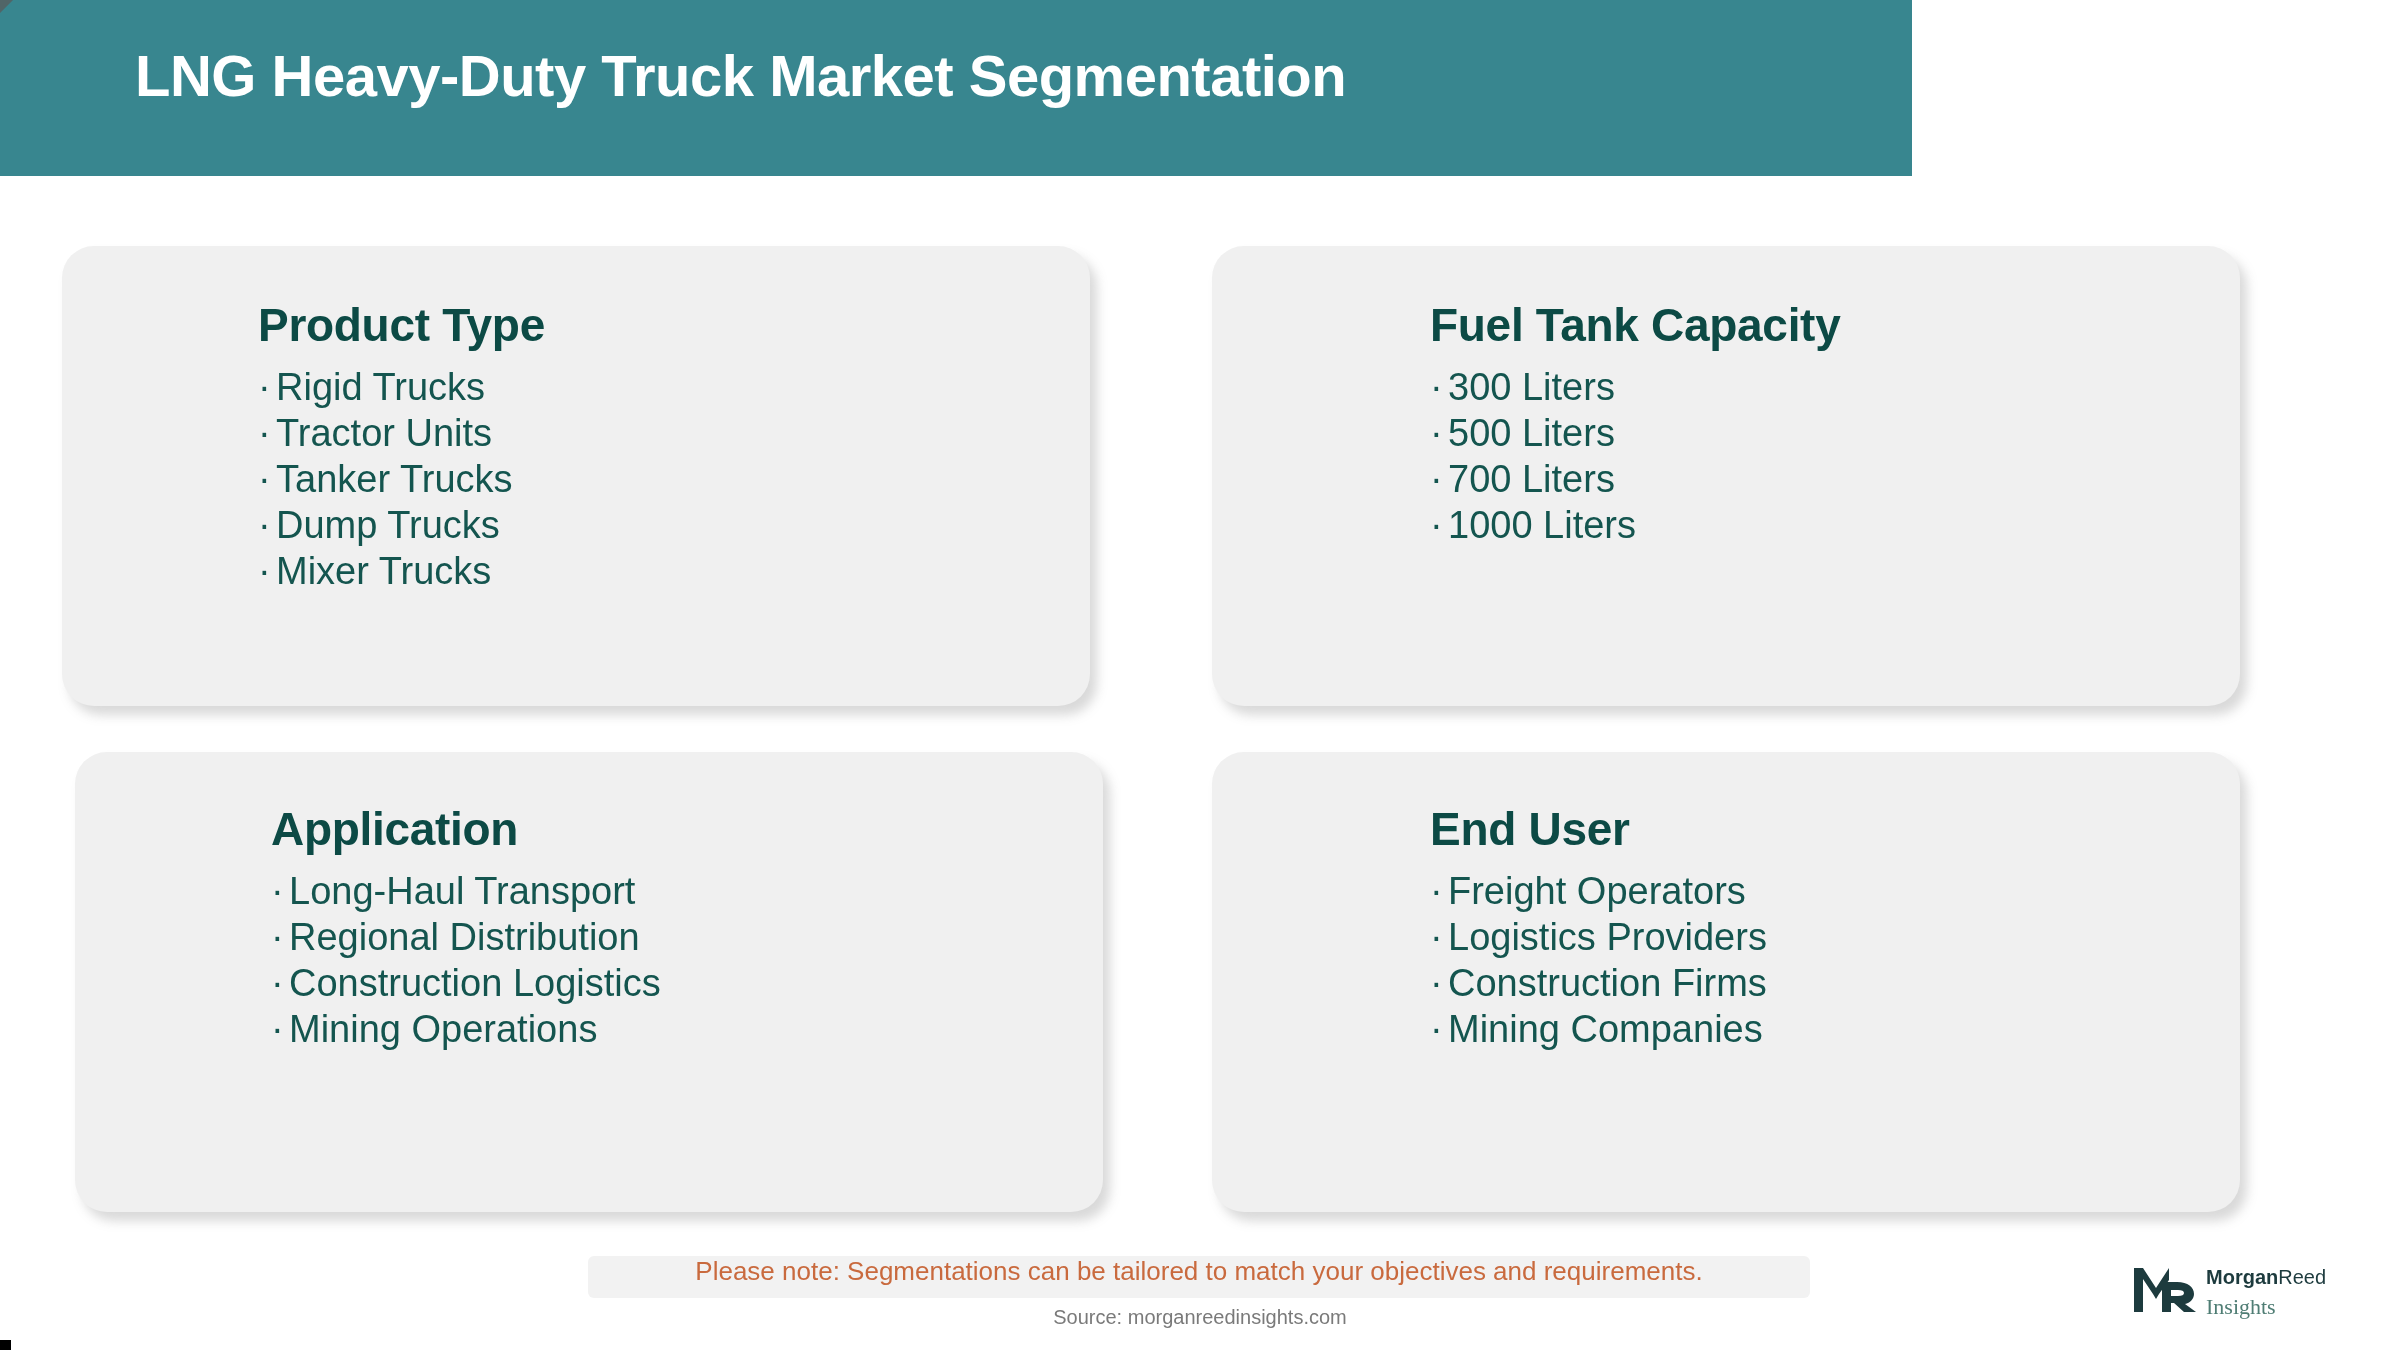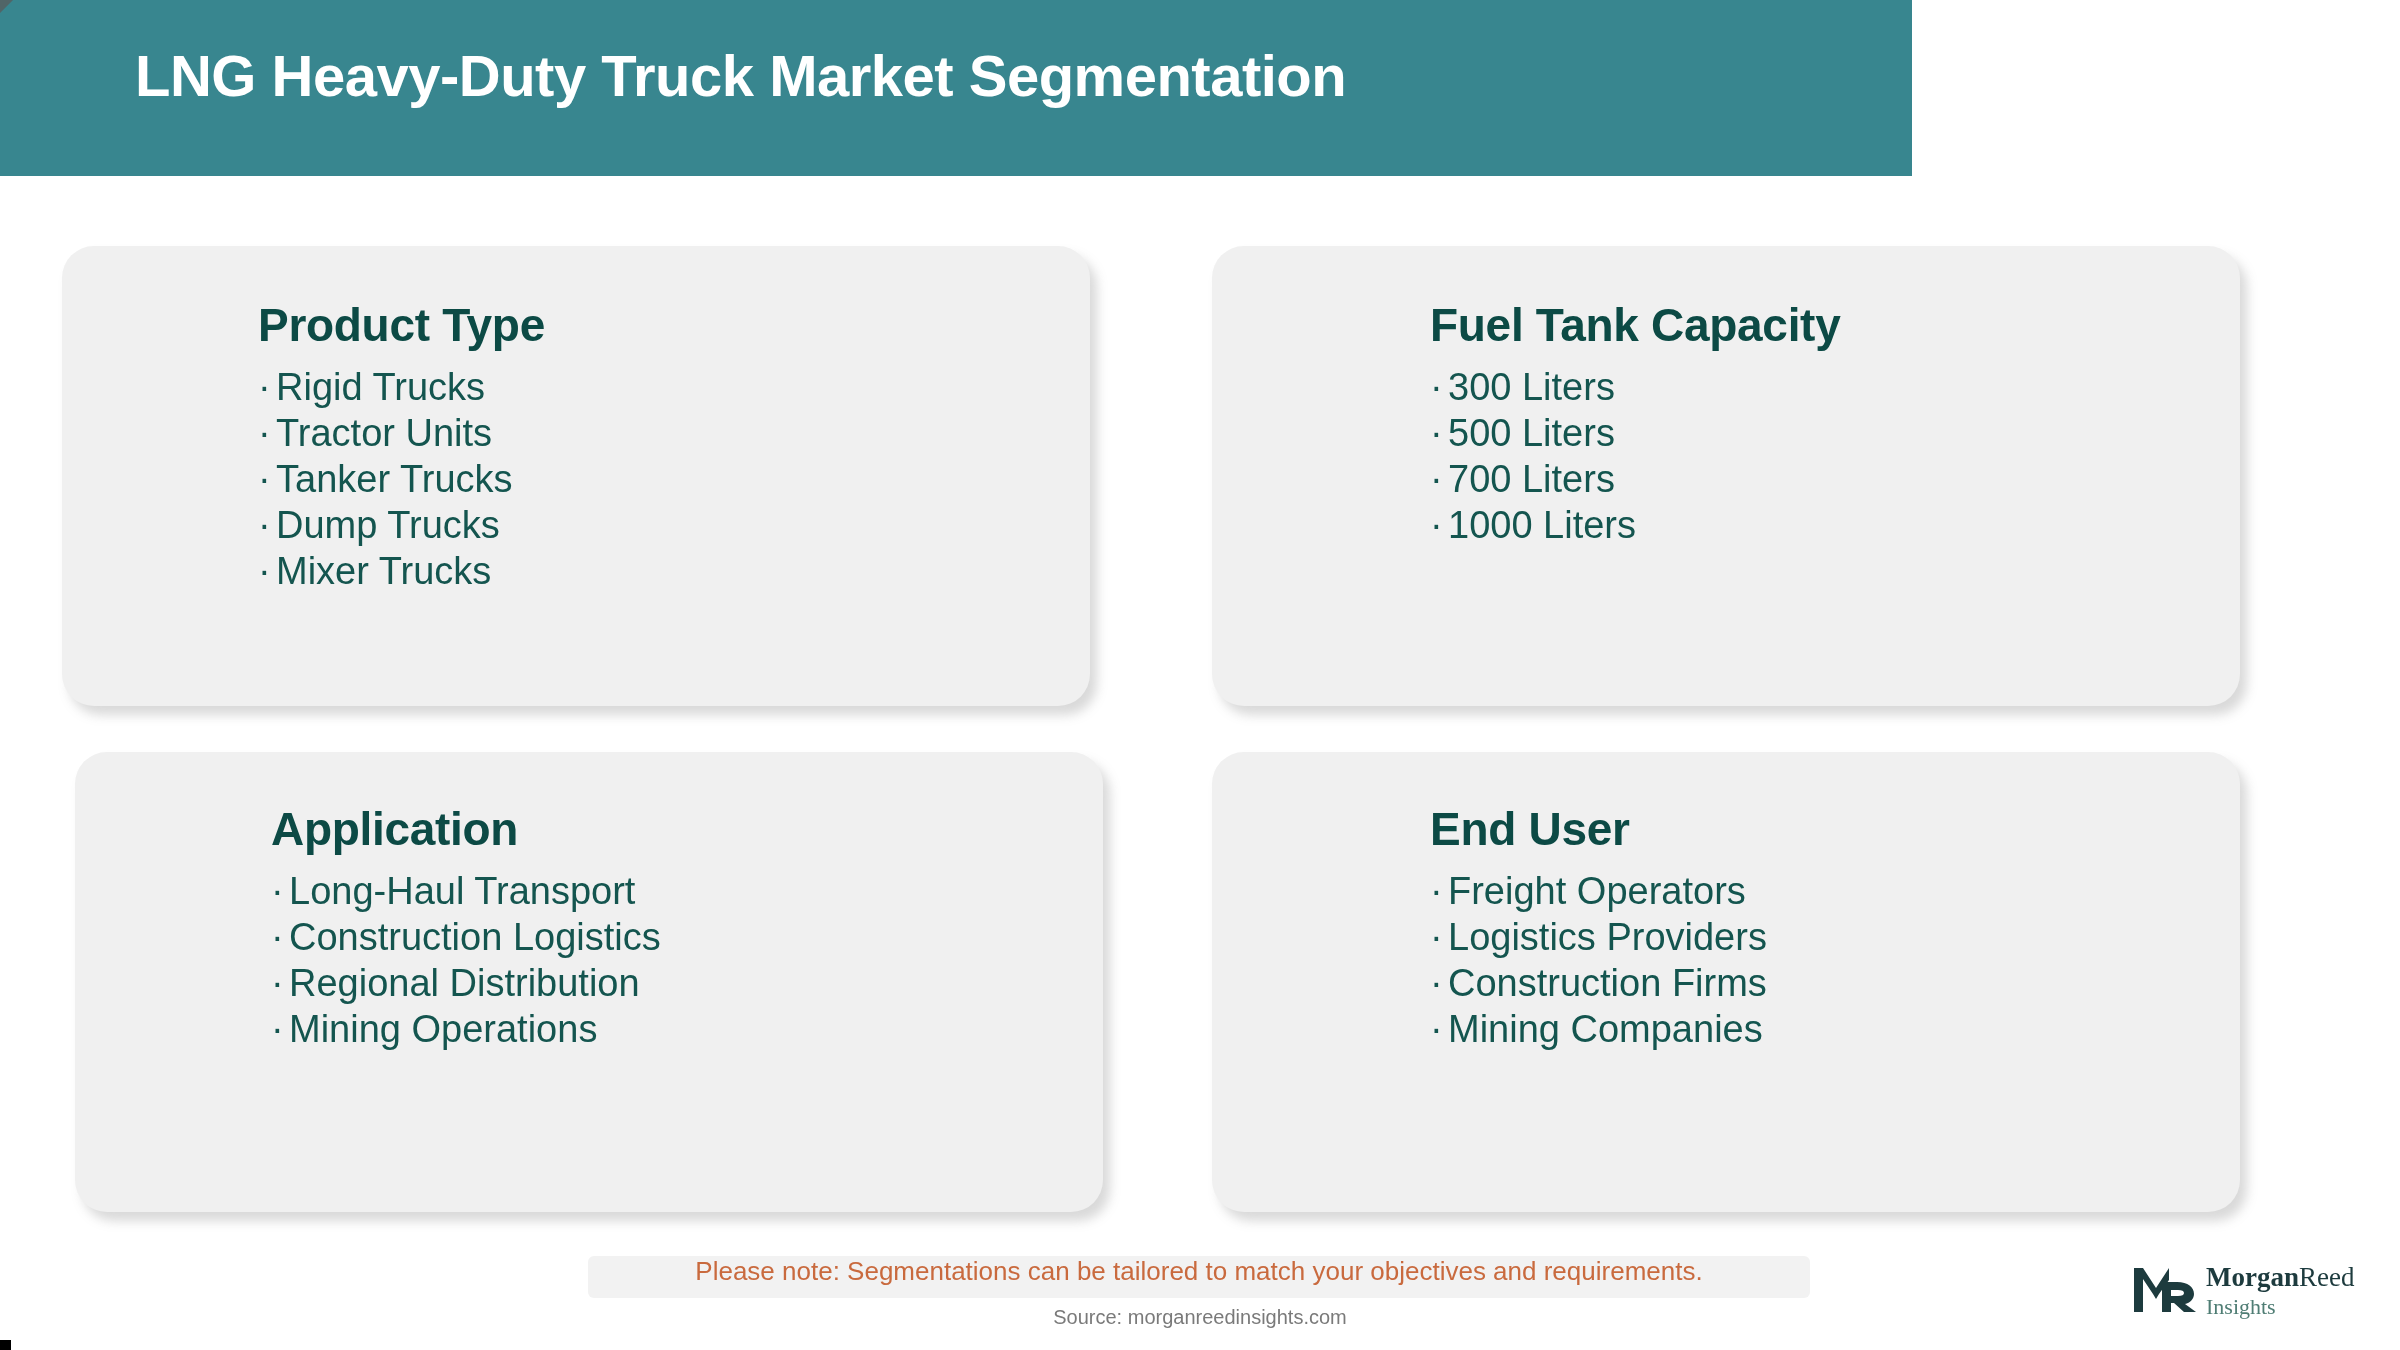--- a/index.html
+++ b/index.html
@@ -174,22 +174,22 @@
     height: 48px;
   }
 
   #logo-wordmark {
     position: absolute;
     left: 74px;
     top: 0;
   }
 
   #logo-line-top {
-    font-family: Liberation Serif, serif;
-    font-size: 27px;
+    font-family: Liberation Sans, sans-serif;
+    font-size: 20px;
     line-height: 30px;
     color: #1d3b3e;
     white-space: nowrap;
   }
   #logo-line-top .logo-bold { font-weight: bold; }
 
   #logo-line-bottom {
     font-family: "Liberation Serif", serif;
     font-size: 22px;
     line-height: 30px;
@@ -233,22 +233,22 @@
           <li><span class="bullet-glyph">·</span><span>1000 Liters</span></li>
         </ul>
       </div>
     </div>
 
     <div class="seg-card" id="card-application">
       <div class="card-inner">
         <div class="card-heading">Application</div>
         <ul class="card-list">
           <li><span class="bullet-glyph">·</span><span>Long-Haul Transport</span></li>
+          <li><span class="bullet-glyph">·</span><span>Regional Distribution</span></li>
           <li><span class="bullet-glyph">·</span><span>Construction Logistics</span></li>
-          <li><span class="bullet-glyph">·</span><span>Regional Distribution</span></li>
           <li><span class="bullet-glyph">·</span><span>Mining Operations</span></li>
         </ul>
       </div>
     </div>
 
     <div class="seg-card" id="card-end-user">
       <div class="card-inner">
         <div class="card-heading">End User</div>
         <ul class="card-list">
           <li><span class="bullet-glyph">·</span><span>Freight Operators</span></li>

